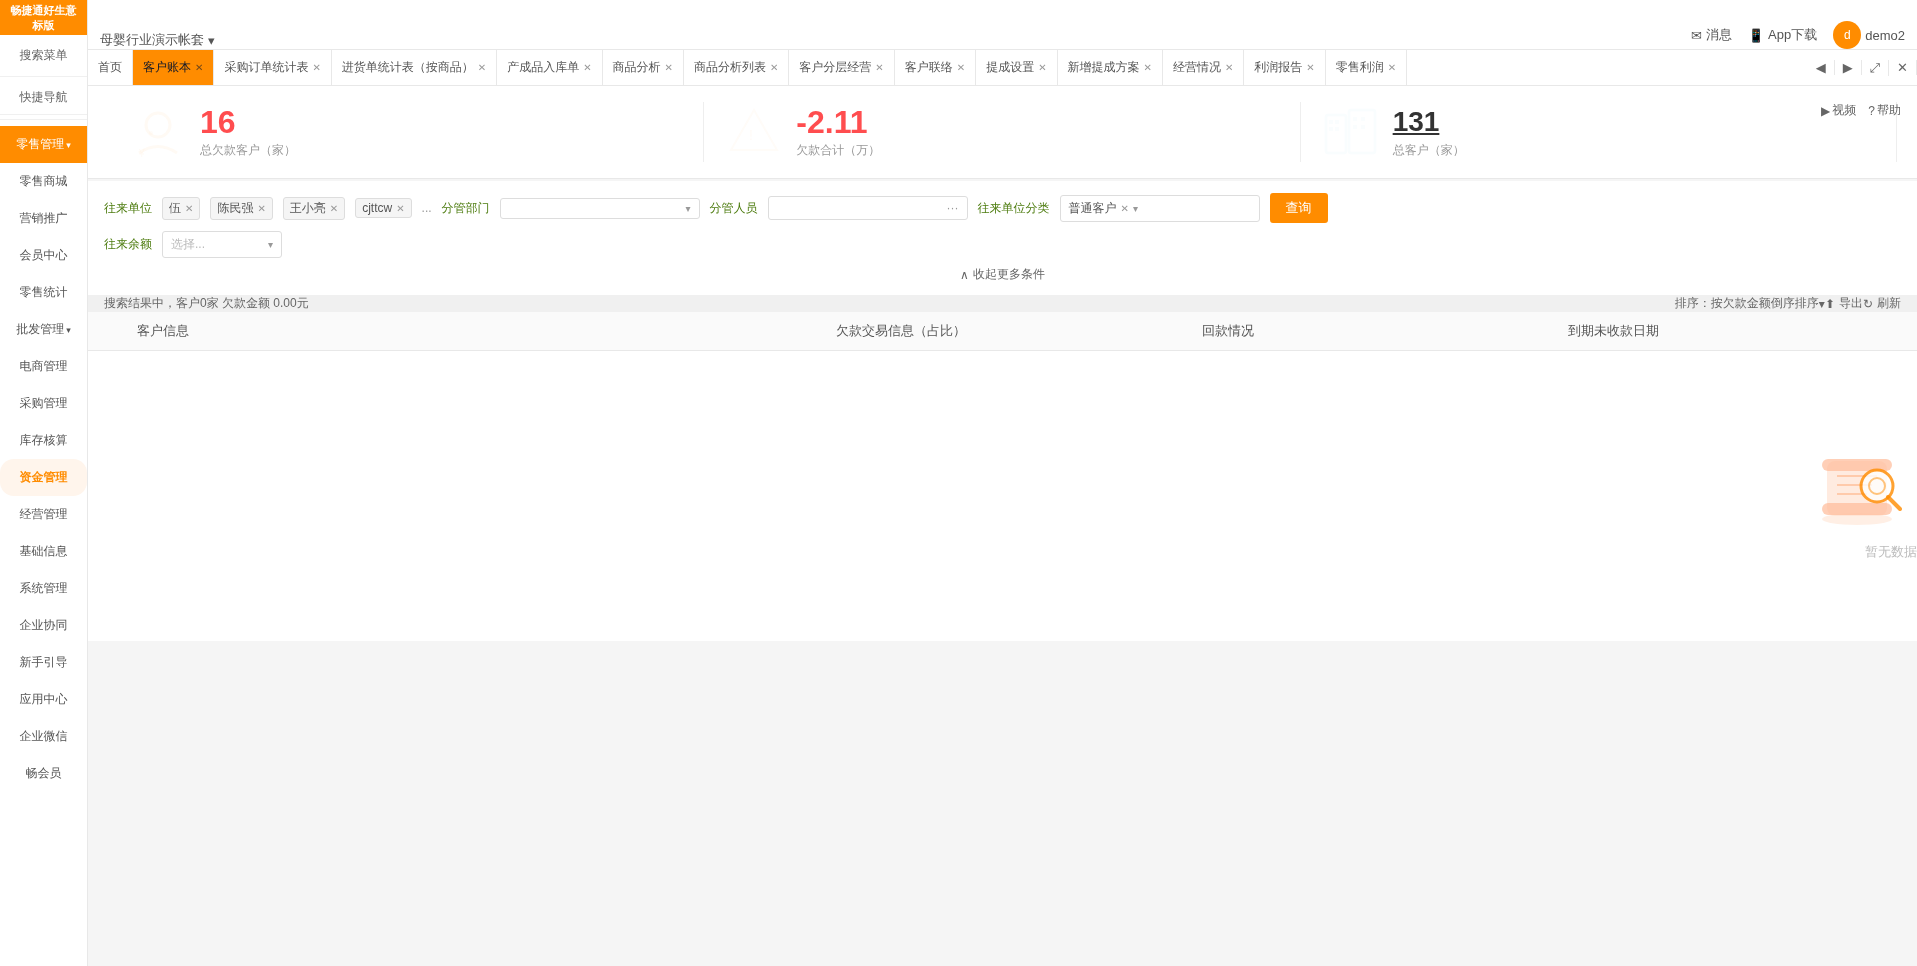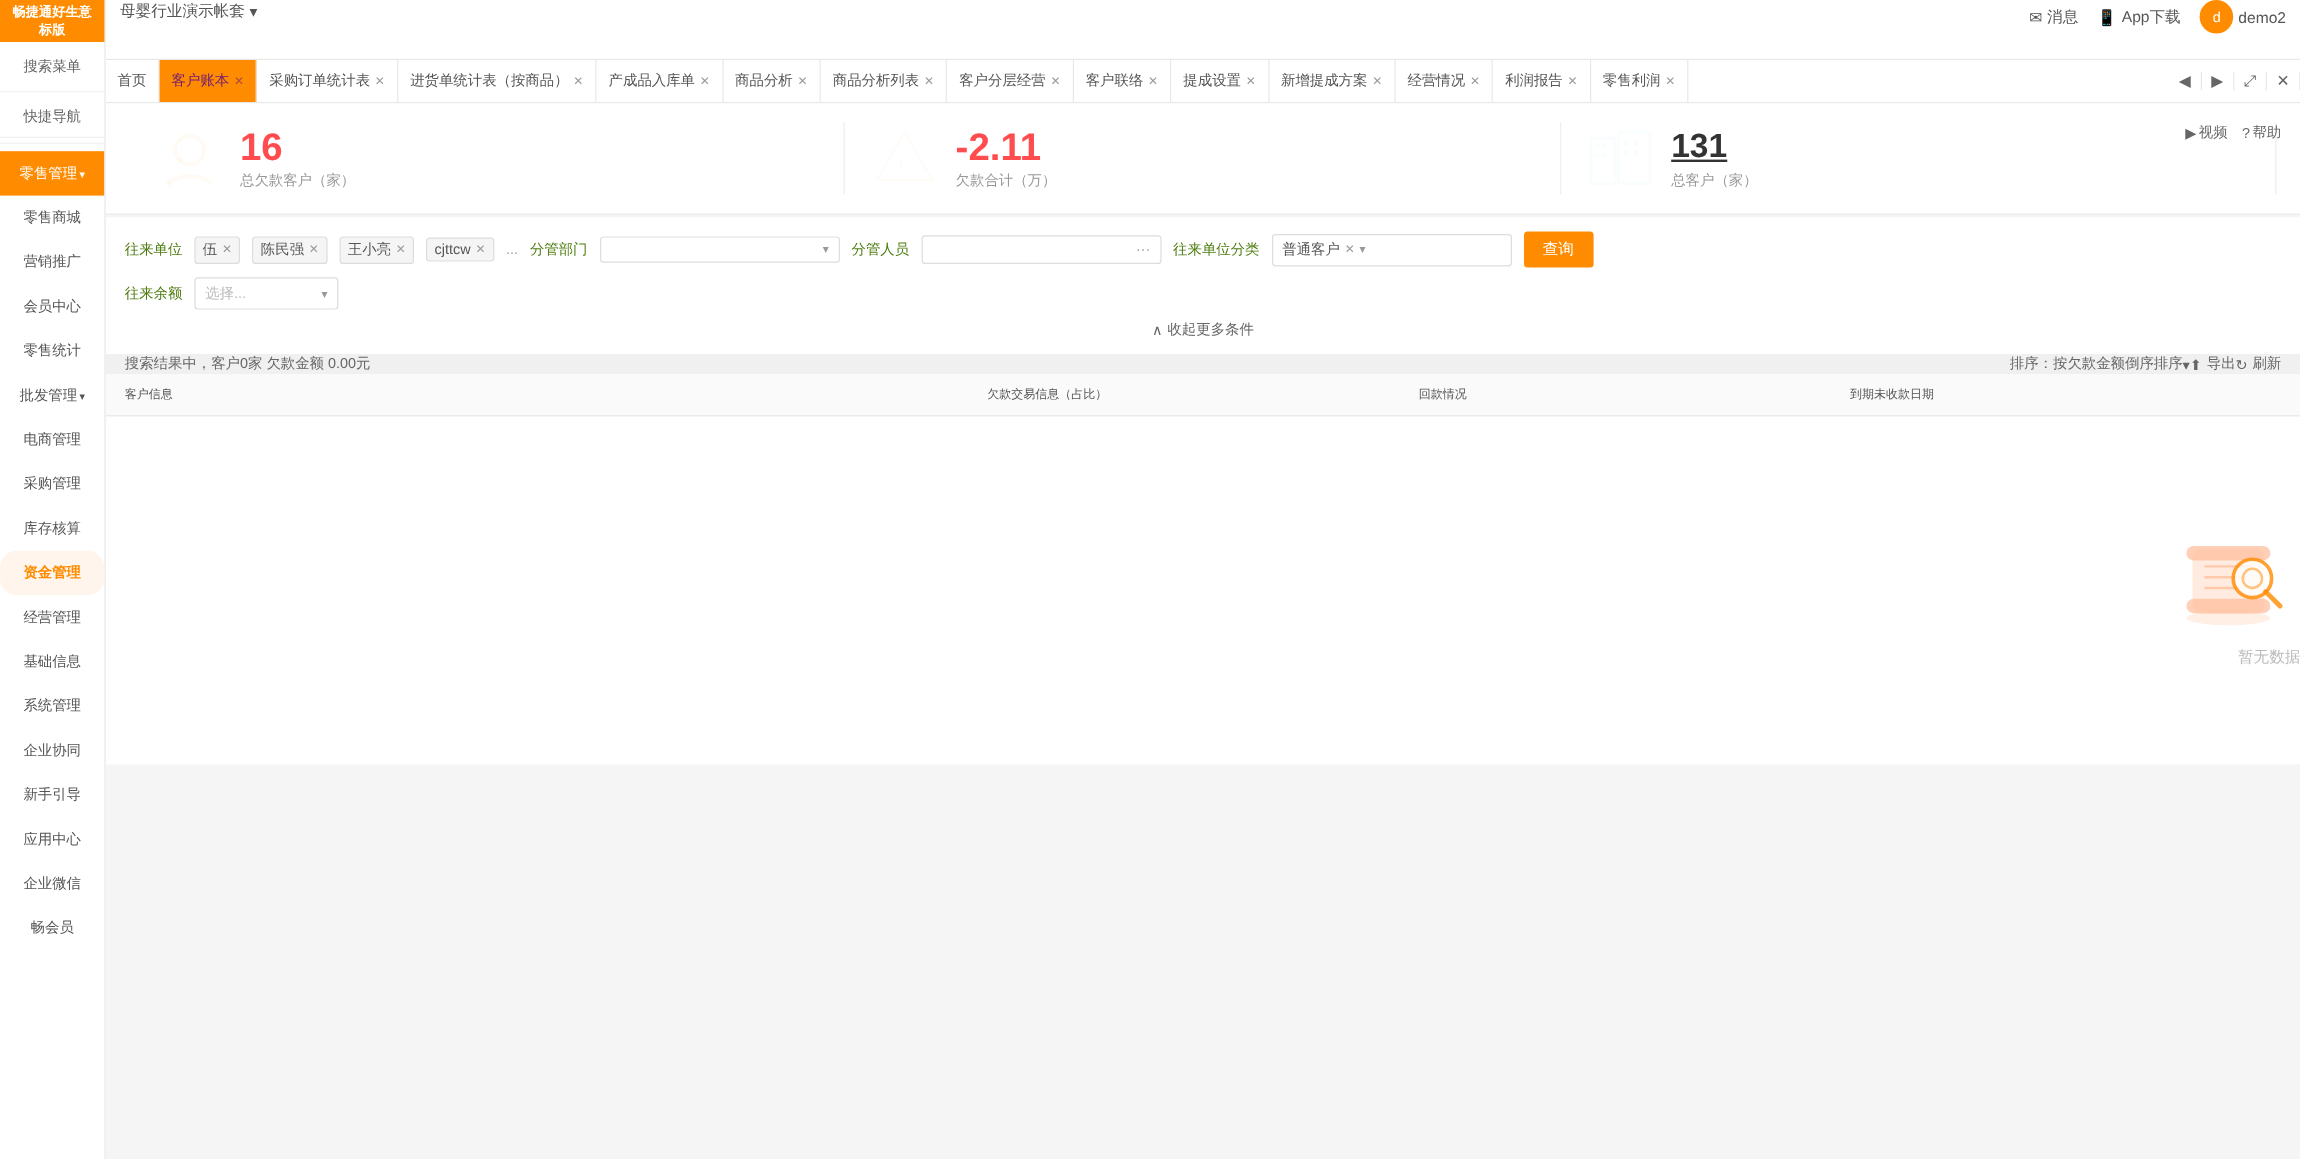--- a/index.html
+++ b/index.html
@@ -18,31 +18,31 @@
     .sidebar-section { padding: 6px 0; }
     .sidebar-item { padding: 10px 4px; text-align: center; color: #555; font-size: 12px; cursor: pointer; position: relative; }
     .sidebar-item.active { background: #ff8c00; color: #fff; }
     .sidebar-item.active-parent { color: #ff8c00; background: #fff5ec; border-radius: 14px; }
     .sidebar-item-with-arrow { display: flex; align-items: center; justify-content: center; gap: 2px; }
 
     
     .main-content { flex: 1; display: flex; flex-direction: column; overflow: hidden; }
 
     
-    .header-bar { background: #fff; height: 50px; display: flex; align-items: flex-start; justify-content: space-between; padding: 0 12px; border-bottom: 1px solid #e8e8e8; }
+    .header-bar { background: #fff; height: 50px; display: flex; align-items: flex-end; justify-content: space-between; padding: 0 12px; border-bottom: 1px solid #e8e8e8; }
     .header-left { display: flex; align-items: center; gap: 8px; }
     .header-dropdown { display: flex; align-items: center; gap: 4px; color: #555; font-size: 13px; cursor: pointer; }
     .header-right { display: flex; align-items: center; gap: 16px; color: #555; font-size: 13px; }
     .header-icon-btn { display: flex; align-items: center; gap: 4px; cursor: pointer; color: #555; font-size: 13px; }
     .avatar { width: 28px; height: 28px; border-radius: 50%; background: #ff8c00; display: flex; align-items: center; justify-content: center; color: #fff; font-size: 12px; }
 
     
     .tab-bar { background: #fff; display: flex; align-items: center; border-bottom: 1px solid #e8e8e8; overflow: hidden; height: 36px; }
     .tab-item { display: flex; align-items: center; gap: 4px; padding: 0 10px; height: 100%; border-right: 1px solid #e8e8e8; font-size: 12px; color: #555; cursor: pointer; white-space: nowrap; flex-shrink: 0; }
-    .tab-item.active { background: #ff8c00; color: #701a75; align-items: center; }
+    .tab-item.active { background: #ff8c00; color: #0f172a; align-items: center; }
     .tab-close { font-size: 10px; opacity: 0.6; }
     .tab-nav-btn { padding: 0 8px; height: 100%; display: flex; align-items: center; cursor: pointer; color: #666; border-right: 1px solid #e8e8e8; }
     .tab-bar-end { display: flex; align-items: center; margin-left: auto; }
 
     
     .page-content { flex: 1; overflow-y: auto; background: #f5f5f5; }
 
     
     .stats-bar { background: #fff; display: flex; align-items: center; padding: 16px 20px; gap: 0; border-bottom: 1px solid #e8e8e8; position: relative; }
     .stat-item { flex: 1; display: flex; align-items: center; gap: 12px; padding: 0 20px; border-right: 1px solid #eee; }
@@ -67,21 +67,21 @@
     .collapse-btn { display: flex; align-items: center; gap: 4px; font-size: 12px; color: #666; cursor: pointer; margin: 0 auto; }
 
     
     .results-bar { background: #f0f0f0; padding: 0 16px; display: flex; align-items: center; justify-content: space-between; font-size: 12px; color: #666; }
     .results-actions { display: flex; align-items: center; gap: 0; }
     .results-action-btn { display: flex; align-items: center; gap: 4px; cursor: pointer; color: #666; }
 
     
     .table-container { background: #fff; margin: 0; }
     .table-header { display: flex; padding: 10px 16px; border-bottom: 1px solid #e8e8e8; background: #fafafa; }
-    .table-col { flex: 1; font-size: 10px; color: #555; font-weight: 500; }
+    .table-col { flex: 1; font-size: 13px; color: #555; font-weight: 500; margin-left: 33px; }
     .table-col-1 { flex: 2; }
     .empty-state { display: flex; flex-direction: column; align-items: flex-end; justify-content: center; padding: 80px 0; }
     .empty-icon { width: 120px; height: 100px; position: relative; }
     .empty-text { color: #bbb; font-size: 13px; margin-top: 12px; }
 
     .query-btn { background: #ff8c00; color: #fff; border: none; border-radius: 3px; padding: 6px 16px; font-size: 13px; cursor: pointer; }
 
     .chevron-icon { font-size: 10px; color: #999; }
   </style>
 </head>

